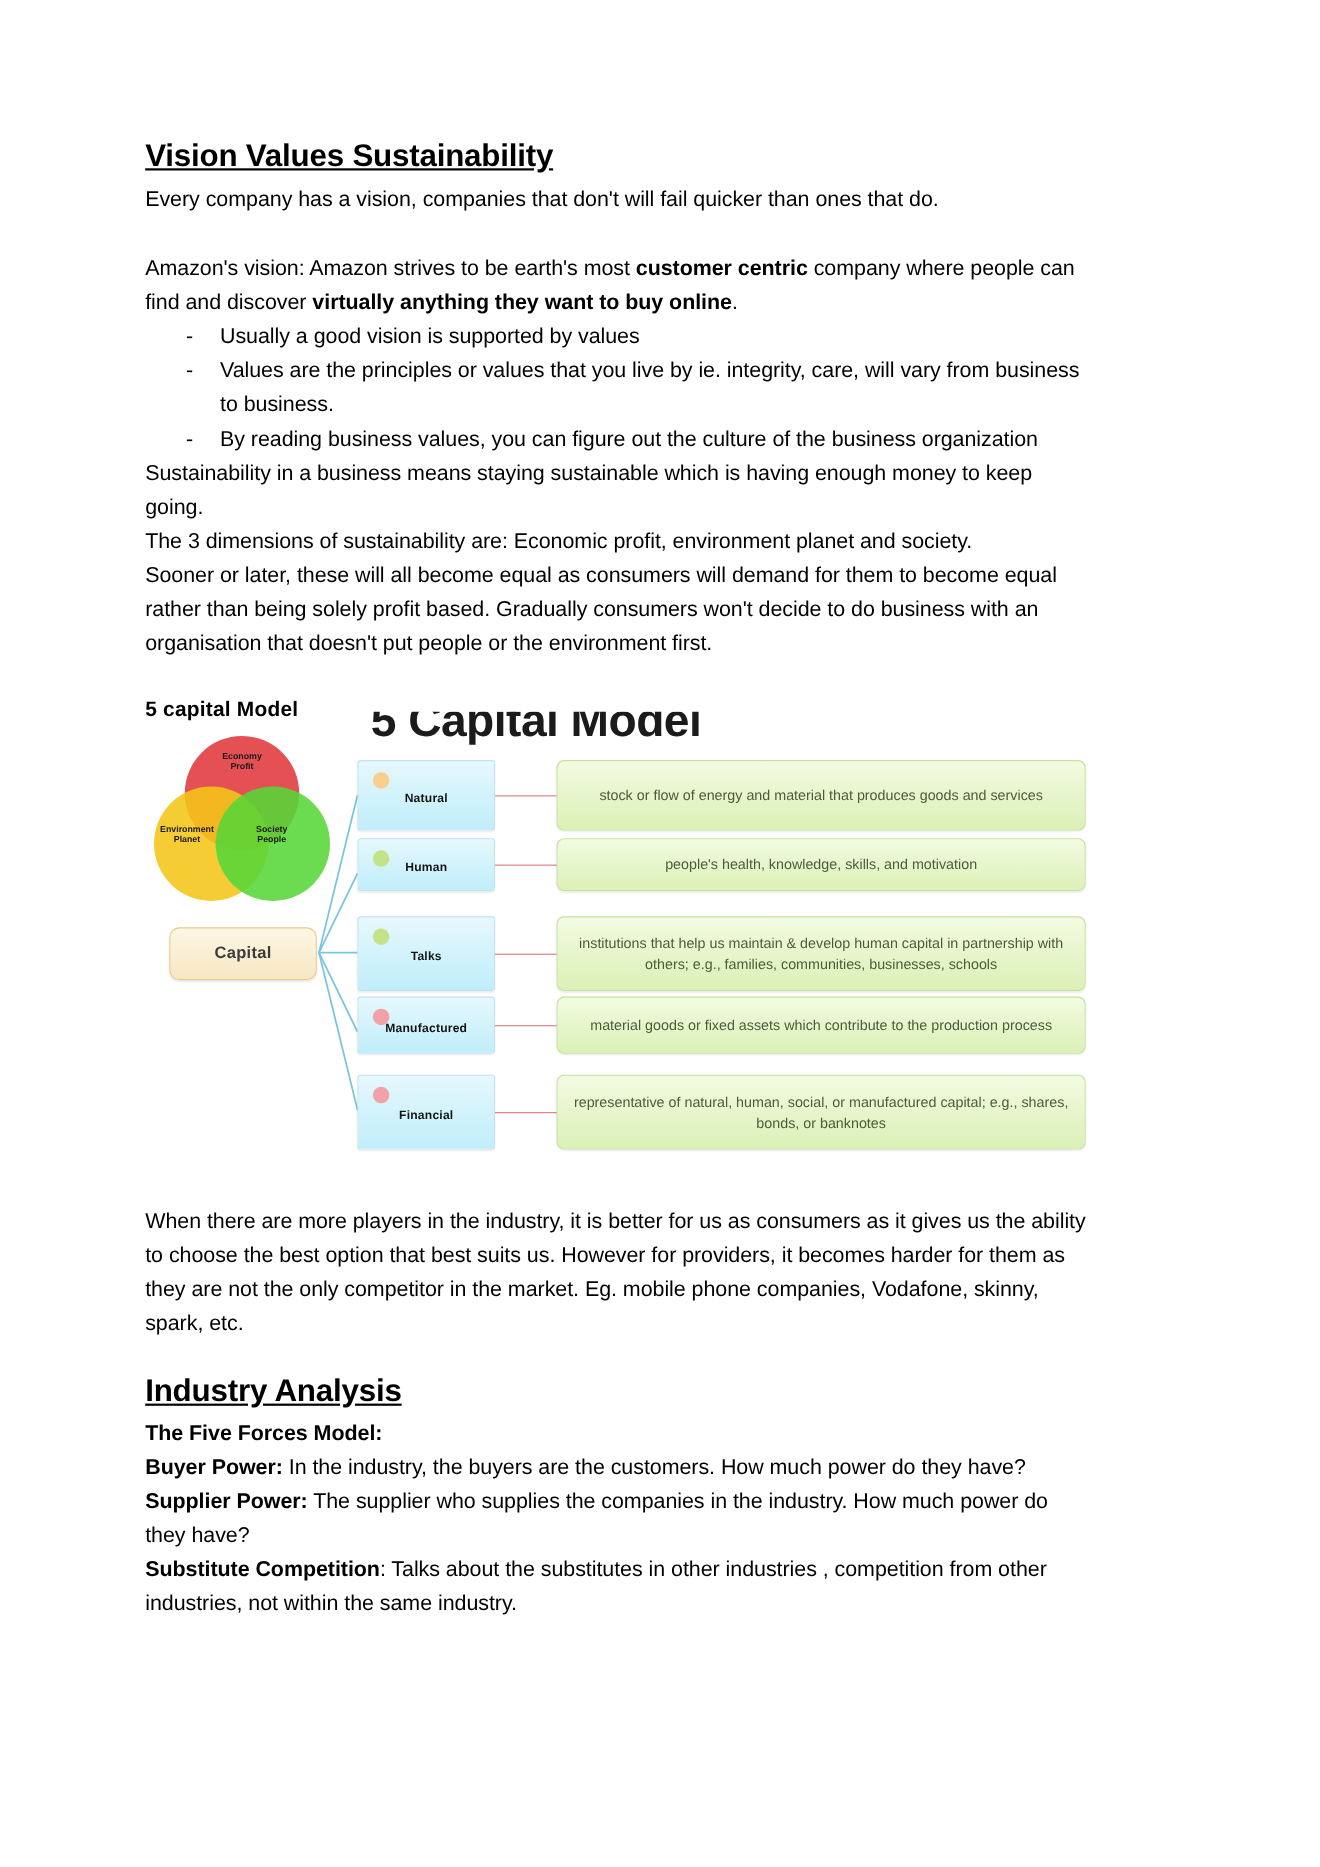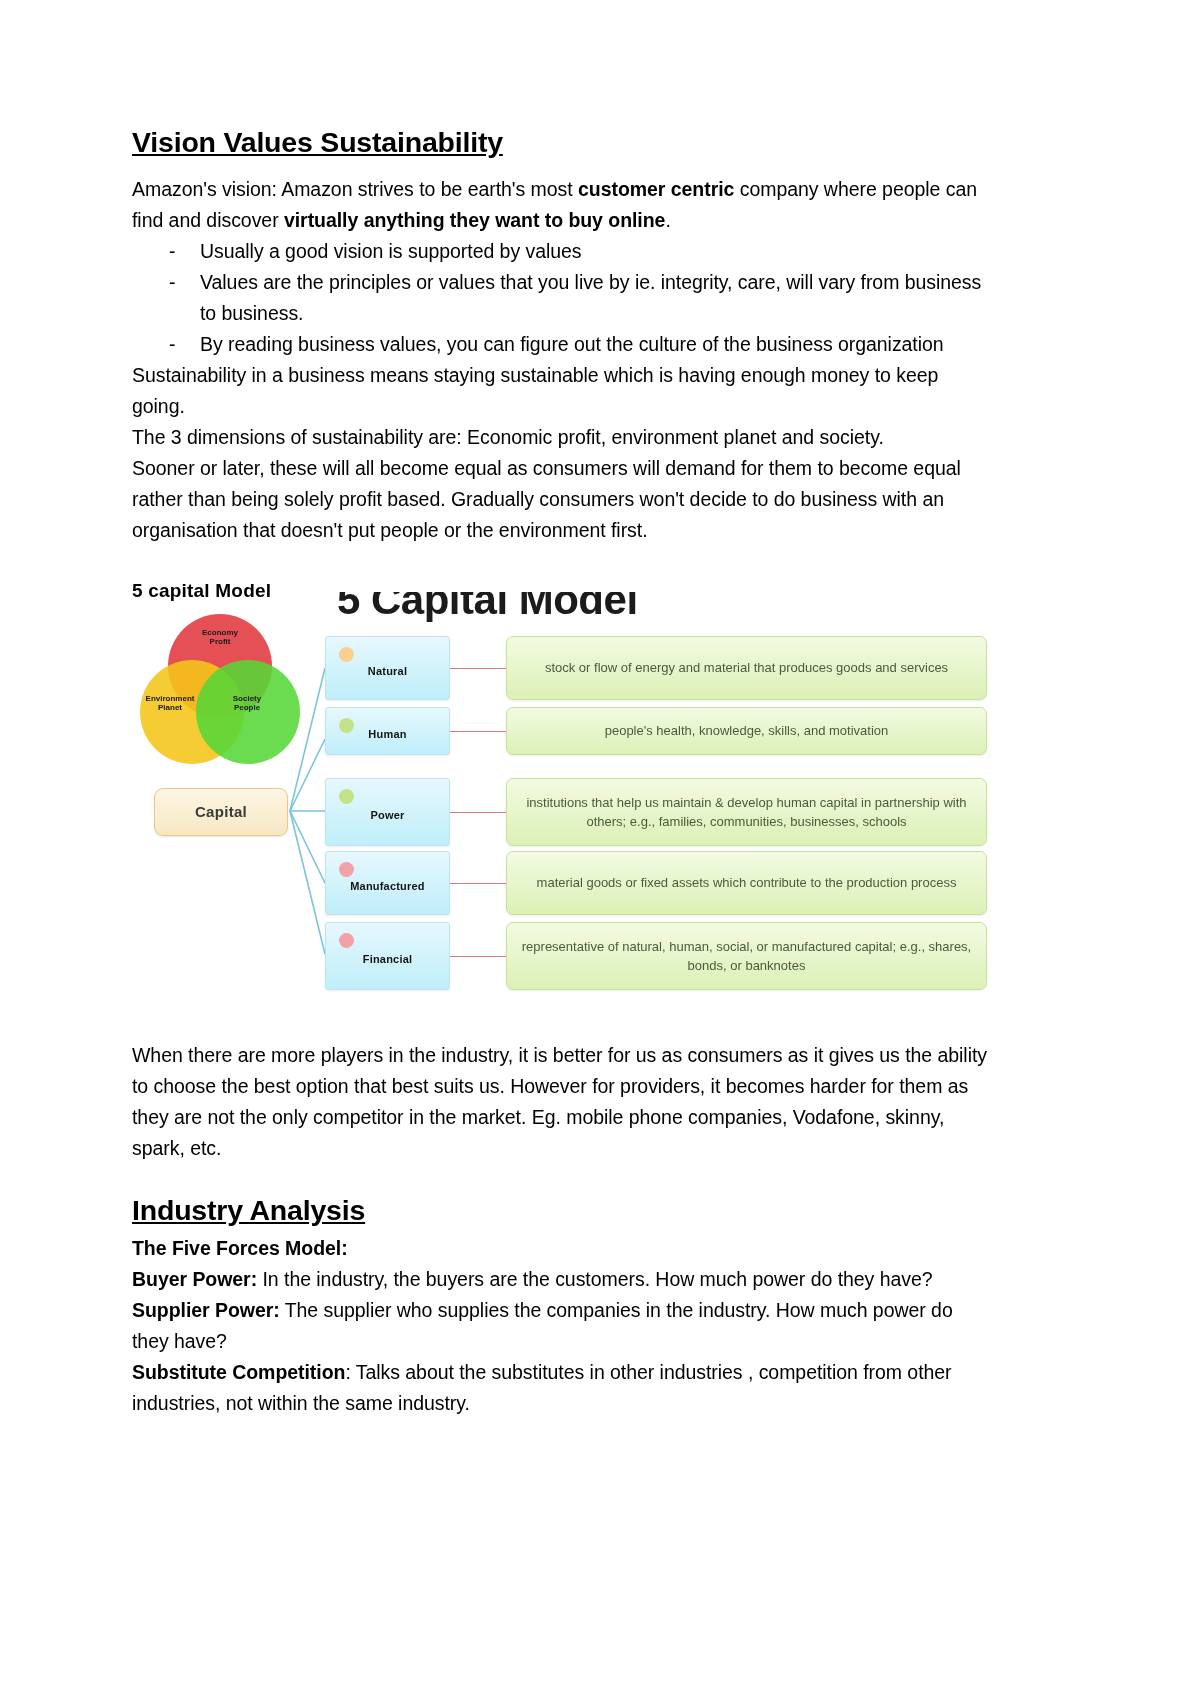--- a/index.html
+++ b/index.html
@@ -33,21 +33,21 @@
     margin: 0 0 6px 0;
     letter-spacing: -0.2px;
     line-height: 1.18;
   }
   p.body-text {
     font-size: 19.5px;
     line-height: 31px;
     margin: 0;
     letter-spacing: -0.05px;
   }
-  p.body-text.gap-before { margin-top: 14px; }
+  p.body-text.gap-before { margin-top: 32px; }
   .b { font-weight: bold; }
 
   ul.dash-list {
     list-style: none;
     margin: 0;
     padding: 0;
   }
   ul.dash-list li {
     position: relative;
     font-size: 19.5px;
@@ -217,20 +217,21 @@
   }
 </style>
 </head>
 <body>
 
 <div class="page">
   <div class="content">
 
     <h1 class="doc-h">Vision Values Sustainability</h1>
 
+    <p class="body-text">Every company has a vision, companies that don't will fail quicker than ones that do.</p>
 
     <p class="body-text gap-before"><span>Amazon's vision: Amazon strives to be earth's most </span><span class="b">customer centric</span><span> company where people can find and discover </span><span class="b">virtually anything they want to buy online</span><span>.</span></p>
 
     <ul class="dash-list">
       <li><span class="dash">-</span><span>Usually a good vision is supported by values</span></li>
       <li><span class="dash">-</span><span>Values are the principles or values that you live by ie. integrity, care, will vary from business to business.</span></li>
       <li><span class="dash">-</span><span>By reading business values, you can figure out the culture of the business organization</span></li>
     </ul>
 
     <p class="body-text">Sustainability in a business means staying sustainable which is having enough money to keep going.</p>
@@ -295,29 +296,29 @@
           </div>
           <div class="cap-link">
               <span class="line"></span>
             </div>
           <div class="cap-desc">people's health, knowledge, skills, and motivation</div>
         </div>
 
         <div class="cap-row" style="top:172px;height:68px;">
           <div class="cap-chip">
             <span class="dot" style="background:#c4e389;"></span>
-            <span class="chip-label">Power</span>
+            <span class="chip-label">Talks</span>
           </div>
           <div class="cap-link">
               <span class="line"></span>
             </div>
           <div class="cap-desc">institutions that help us maintain &amp; develop human capital in partnership with others; e.g., families, communities, businesses, schools</div>
         </div>
 
-        <div class="cap-row" style="top:245px;height:64px;">
+        <div class="cap-row" style="top:245px;height:52px;">
           <div class="cap-chip">
             <span class="dot" style="background:#f2a2a6;"></span>
             <span class="chip-label">Manufactured</span>
           </div>
           <div class="cap-link">
               <span class="line"></span>
             </div>
           <div class="cap-desc">material goods or fixed assets which contribute to the production process</div>
         </div>
 

